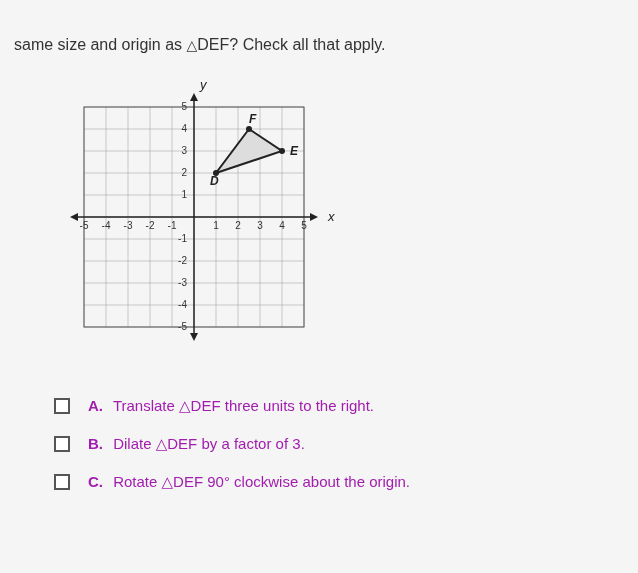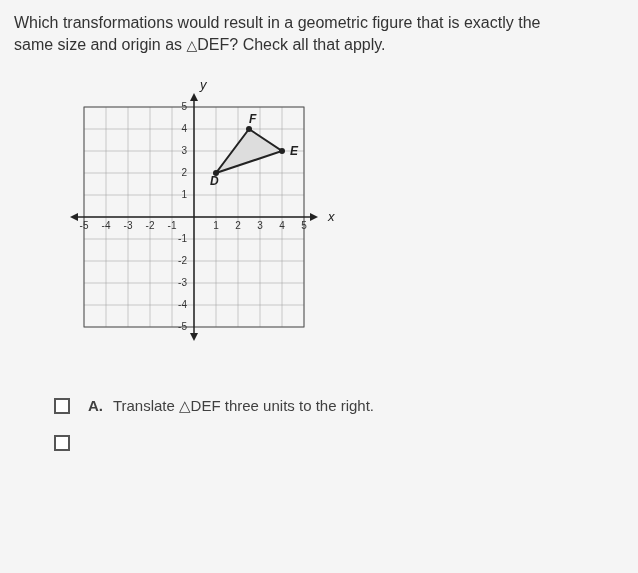--- a/index.html
+++ b/index.html
@@ -36,21 +36,21 @@
     background: #f5f5f5;
   }
   .options {
     padding: 10px 40px;
   }
   .option {
     display: flex;
     align-items: center;
     margin-bottom: 20px;
     font-size: 15px;
-    color: #404040;
+    color: #a21caf;
   }
   .checkbox {
     width: 16px;
     height: 16px;
     border: 2px solid #555;
     margin-right: 18px;
     background: #fff;
     flex-shrink: 0;
   }
   .opt-letter {
@@ -63,21 +63,21 @@
     top: 0;
     left: 0;
   }
 </style>
 </head>
 <body>
 
 <div class="container">
 
   <div class="question">
-    <span>Which transformations would result in a geometric figure that is exactly the</span><br>
+    <br>
     <span>same size and origin as </span><span class="triangle-sym">△</span><span class="italic">DEF</span><span>? Check all that apply.</span>
   </div>
 
   <div class="chart-area">
     <svg class="grid" width="310" height="280" viewBox="0 0 310 280">
       <g id="gridlines">
           <line x1="30" y1="250" x2="30" y2="30" stroke="#999" stroke-width="0.5"></line>
           <line x1="52" y1="250" x2="52" y2="30" stroke="#999" stroke-width="0.5"></line>
           <line x1="74" y1="250" x2="74" y2="30" stroke="#999" stroke-width="0.5"></line>
           <line x1="96" y1="250" x2="96" y2="30" stroke="#999" stroke-width="0.5"></line>
@@ -150,16 +150,27 @@
   <div class="options">
     <div class="option">
       <div class="checkbox"></div>
       <div>
         <span class="opt-letter">A.</span>
         <span>Translate </span><span>△</span><span class="italic">DEF</span><span> three units to the right.</span>
       </div>
     </div>
     <div class="option">
       <div class="checkbox"></div>
+      <div>
+        <span class="opt-letter">B.</span>
+        <span>Dilate </span><span>△</span><span class="italic">DEF</span><span> by a factor of 3.</span>
+      </div>
+    </div>
+    <div class="option">
+      <div class="checkbox"></div>
+      <div>
+        <span class="opt-letter">C.</span>
+        <span>Rotate </span><span>△</span><span class="italic">DEF</span><span> 90° clockwise about the origin.</span>
+      </div>
     </div>
   </div>
 
 </div>
 
 </body></html>

